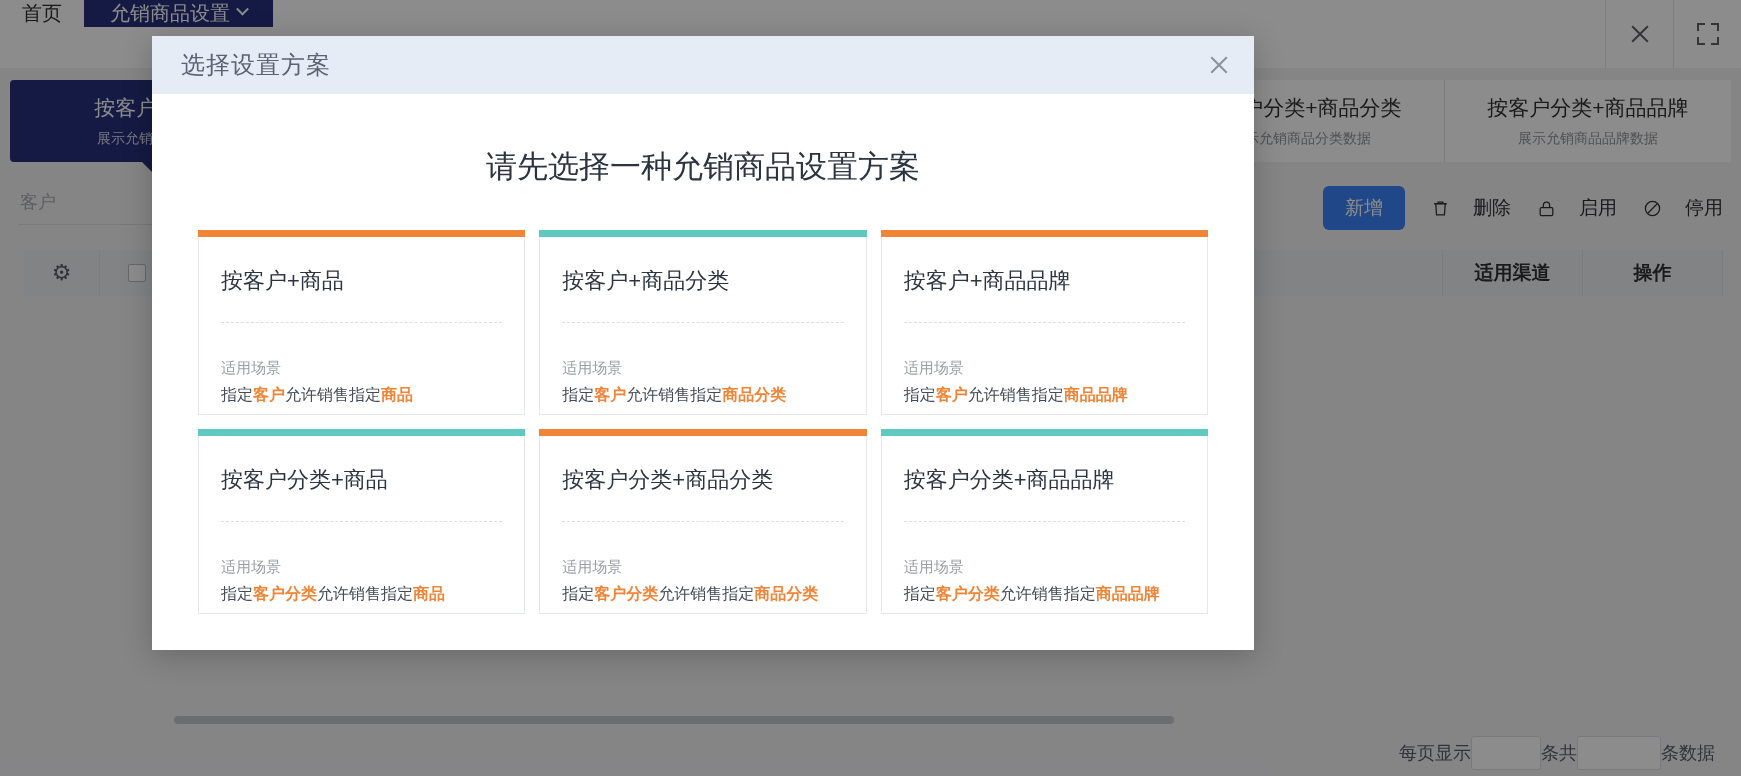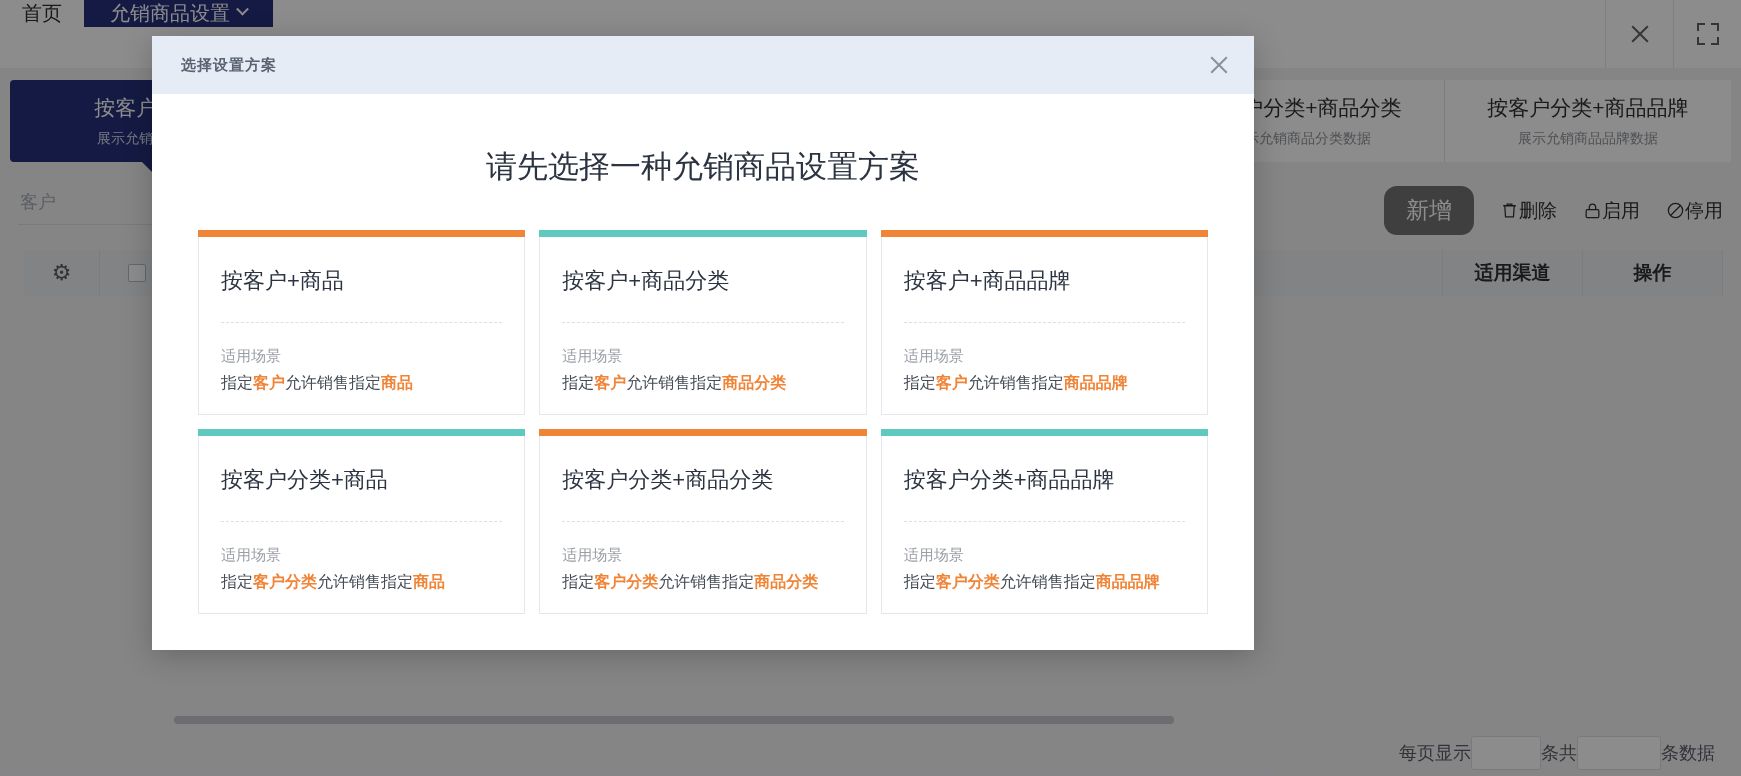--- a/index.html
+++ b/index.html
@@ -98,25 +98,25 @@
     display: flex; align-items: flex-start; justify-content: space-between;
   }
   .filter-field {
     width: 250px;
     border-bottom: 1px solid #dcdfe6;
     padding: 4px 2px 10px 2px;
     font-size: 18px; color: #a8abb2;
   }
   .toolbar { display: flex; align-items: center; gap: 26px; }
   .tb-primary {
-    background: #737373; color: #fff;
-    font-size: 23px; padding: 9px 22px; border-radius: 13px;
+    background: #3b82f6; color: #fff;
+    font-size: 19px; padding: 9px 22px; border-radius: 6px;
   }
   .tb-item {
-    display: flex; align-items: center; gap: 0;
+    display: flex; align-items: center; gap: 23px;
     font-size: 19px; color: #303133;
   }
 
   
   .table-head {
     position: absolute; top: 250px; left: 24px; right: 18px; height: 46px;
     background: #eceef1;
     display: flex; align-items: stretch;
   }
   .th {
@@ -166,21 +166,21 @@
     box-shadow: 0 6px 28px rgba(0,0,0,0.22);
     display: flex; flex-direction: column;
   }
   .modal-head {
     height: 58px; background: #e6ecf5;
     display: flex; align-items: center;
     padding: 0 24px 0 29px;
     position: relative;
   }
   .modal-title {
-    font-size: 15px; font-weight: bold; color: #5a6372;
+    font-size: 24px; font-weight: normal; color: #5a6372;
     letter-spacing: 1px;
   }
   .modal-close {
     position: absolute; right: 24px; top: 50%; margin-top: -11px;
     width: 22px; height: 22px;
   }
   .modal-close::before, .modal-close::after {
     content: ""; position: absolute; left: 0; top: 10px;
     width: 22px; height: 2px; background: #8a909c;
   }
@@ -212,21 +212,21 @@
   }
   .card .c-title {
     font-size: 22px; color: #2c3441;
     padding-top: 36px;
   }
   .card .c-divider {
     margin-top: 26px;
     border-top: 1px dashed #dcdfe6;
   }
   .card .c-label {
-    margin-top: 24px;
+    margin-top: 36px;
     font-size: 15px; color: #9a9ea6;
   }
   .card .c-desc {
     margin-top: 7px;
     font-size: 16px; color: #444b55;
     white-space: nowrap;
   }
   .card .c-desc b { color: #f08437; font-weight: bold; }
 </style>
 </head>

